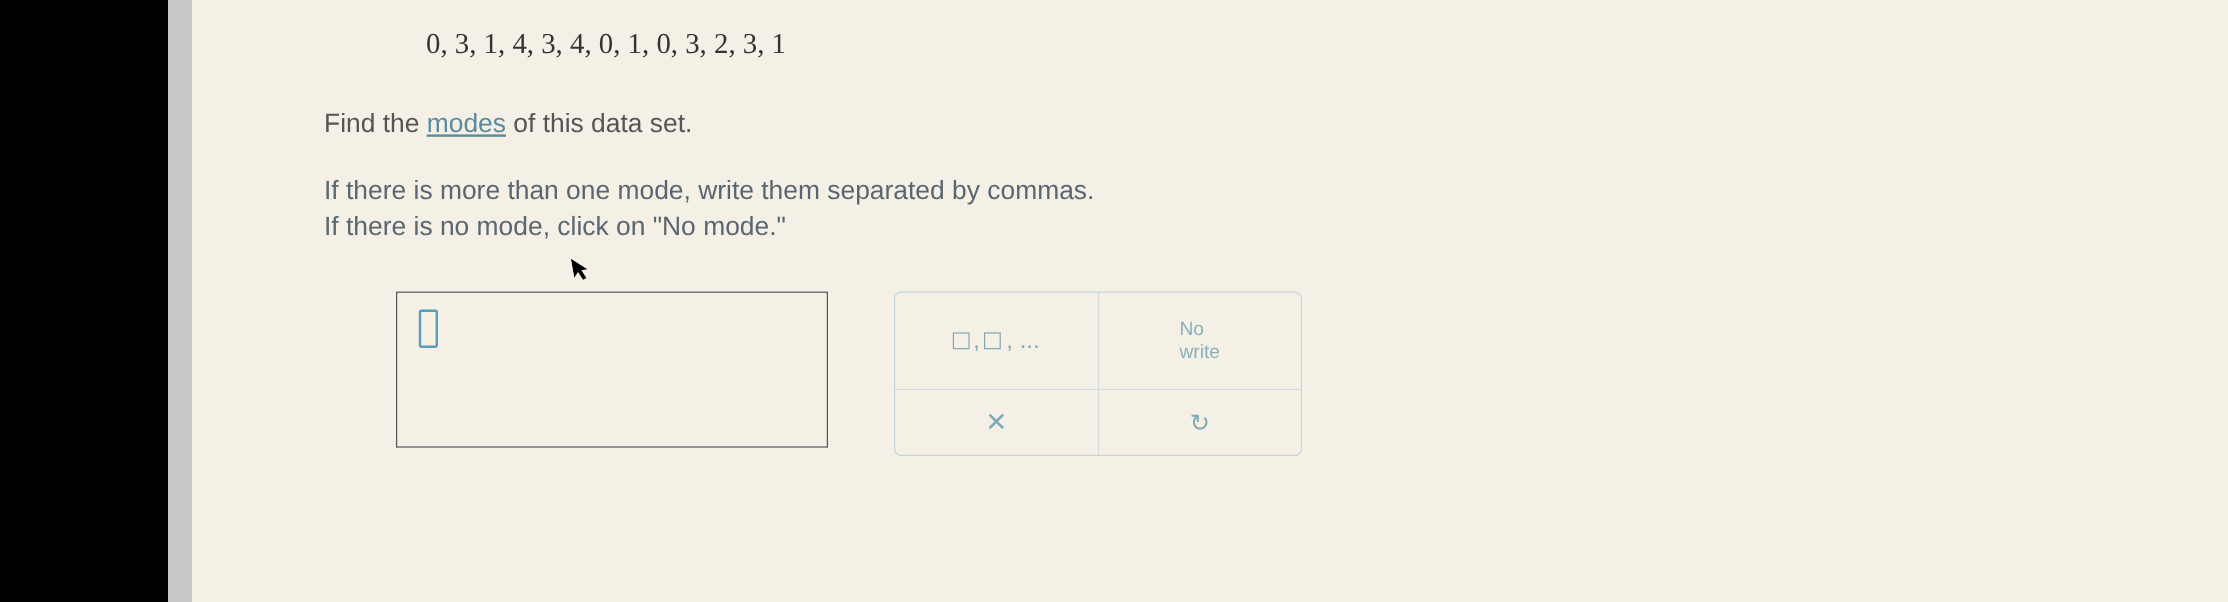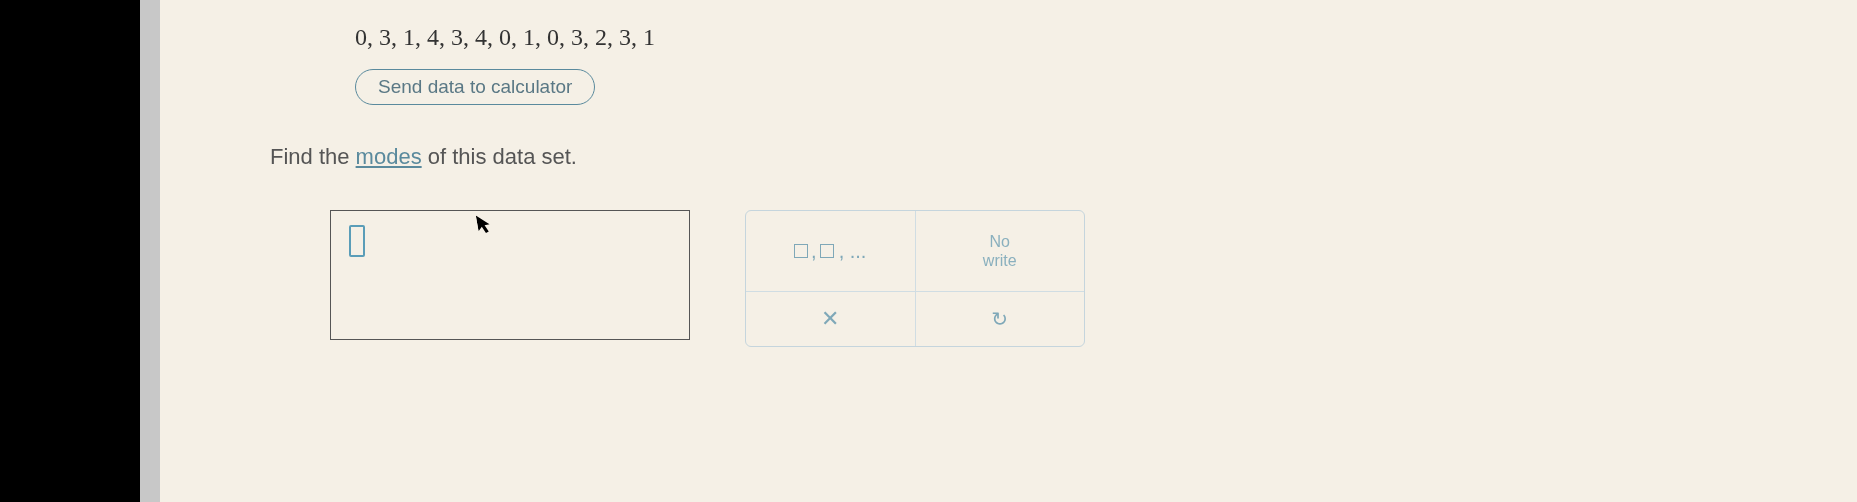--- a/index.html
+++ b/index.html
@@ -130,21 +130,20 @@
       width: 14px;
       height: 14px;
       border: 1.5px solid #7fa8b8;
     }
     .comma-text {
       color: #7fa8b8;
       font-size: 20px;
       margin-left: 2px;
     }
     .no-mode-text {
-      text-align: center;
       line-height: 1.2;
       color: #8ab0be;
     }
     .x-icon {
       font-size: 22px;
       color: #7fa8b8;
     }
     .reset-icon {
       font-size: 20px;
       color: #7fa8b8;
@@ -162,26 +161,29 @@
 </head>
 <body>
 
 <div class="black-bar"></div>
 <div class="grey-bar"></div>
 
 <div class="content">
 
   <div class="data-row">0, 3, 1, 4, 3, 4, 0, 1, 0, 3, 2, 3, 1</div>
 
-  <button class="send-button">Send data to calculator</button>
 
   <div class="prompt-line">
     <span>Find the </span><span class="link-term">modes</span><span> of this data set.</span>
   </div>
 
+  <div class="instructions">
+    <div>If there is more than one mode, write them separated by commas.</div>
+    <div>If there is no mode, click on "No mode."</div>
+  </div>
 
   <div class="answer-area">
     <div class="answer-input">
       <div class="cursor-box"></div>
     </div>
 
     <div class="options-panel">
       <div class="options-row">
         <div class="option-cell">
           <div class="comma-icon">

